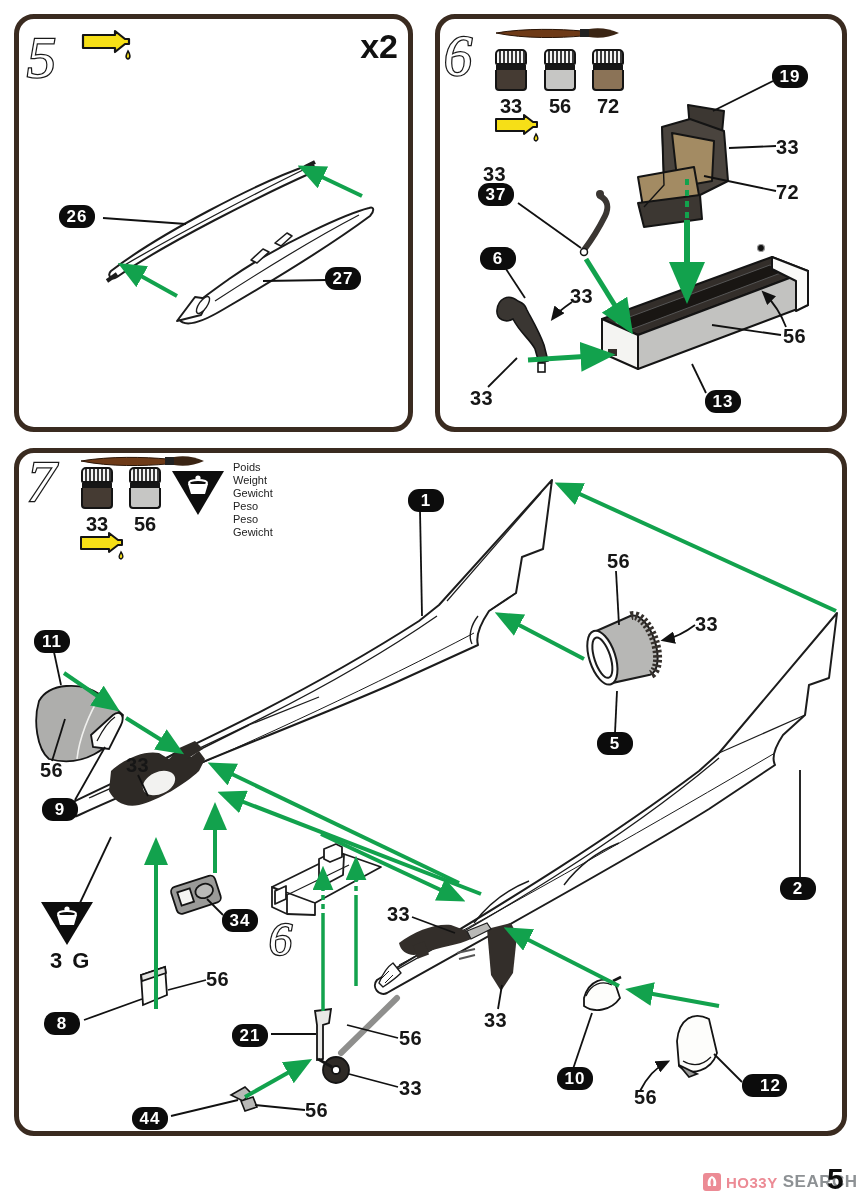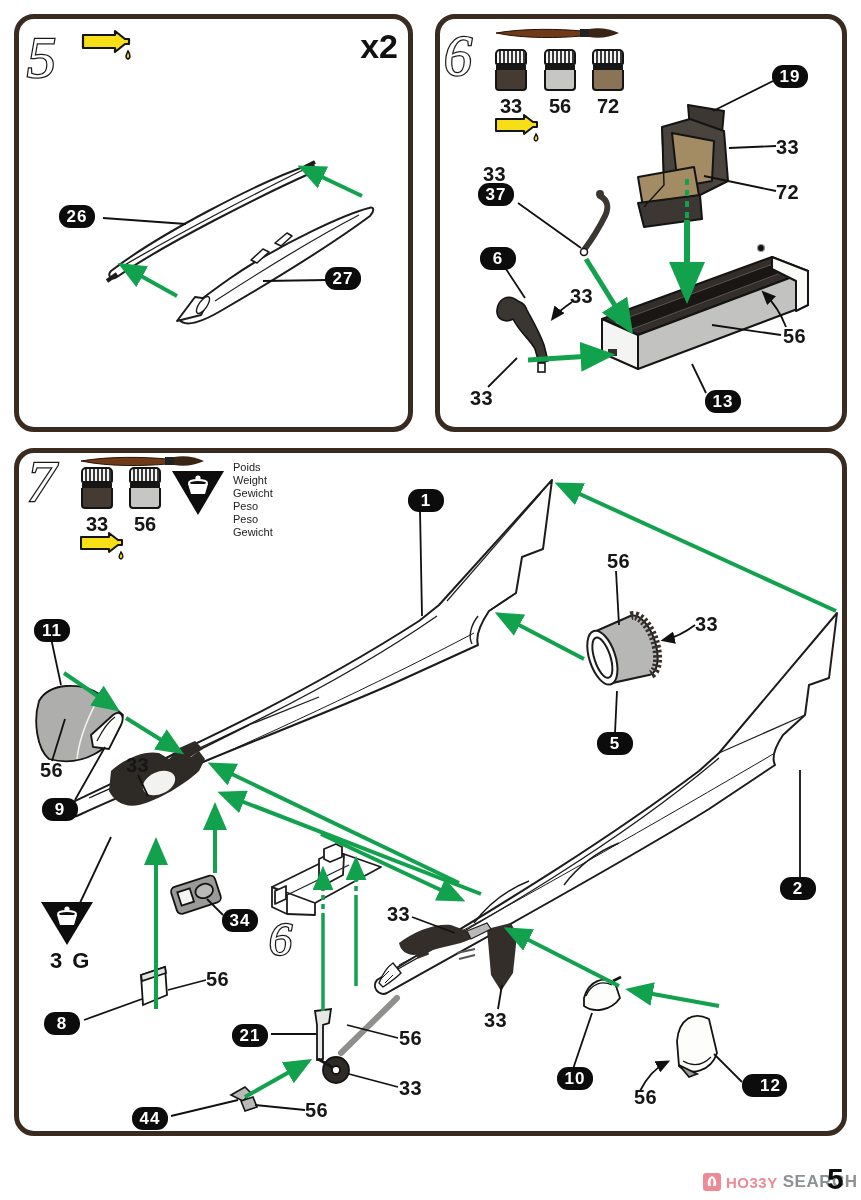--- a/index.html
+++ b/index.html
@@ -380,21 +380,21 @@
     <div class="potnum" style="left:106px;top:60px;">56</div>
     <div class="weighttext" style="left:214px;top:8px;">Poids
 Weight
 Gewicht
 Peso
 Peso
 Gewicht</div>
     <div class="g3" style="left:31px;top:495px;">3 G</div>
 
     <div class="pl" style="left:389px;top:36px;">1</div>
-    <div class="pl" style="left:15px;top:166px;">11</div>
+    <div class="pl" style="left:15px;top:177px;">11</div>
     <div class="pl" style="left:23px;top:345px;">9</div>
     <div class="pl" style="left:203px;top:456px;">34</div>
     <div class="pl" style="left:25px;top:559px;">8</div>
     <div class="pl" style="left:213px;top:571px;">21</div>
     <div class="pl" style="left:113px;top:654px;">44</div>
     <div class="pl" style="left:538px;top:614px;">10</div>
     <div class="pl" style="left:723px;top:621px;padding-left:18px;">12</div>
     <div class="pl" style="left:761px;top:424px;">2</div>
     <div class="pl" style="left:578px;top:279px;">5</div>
 

